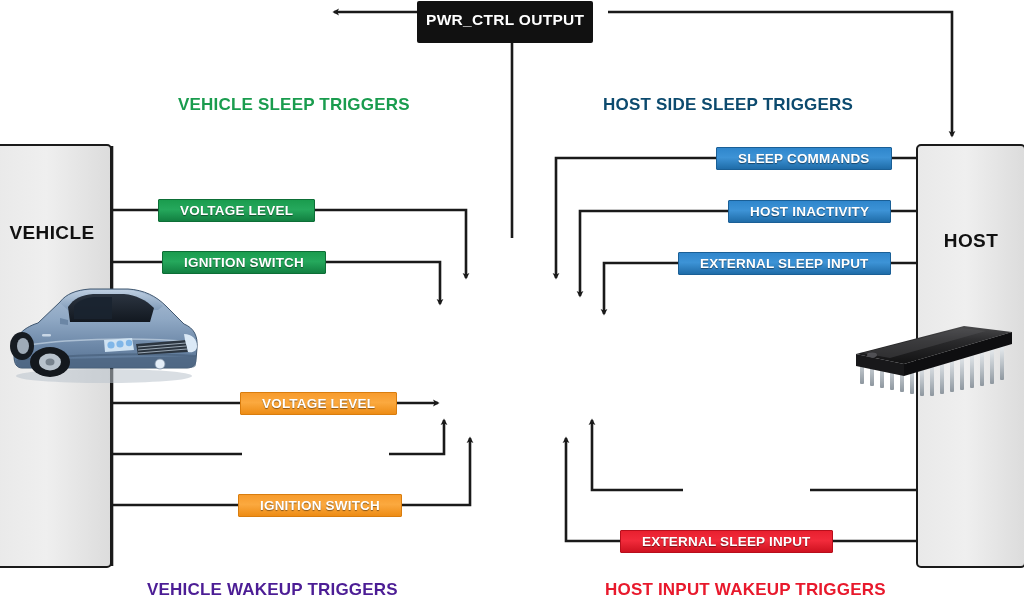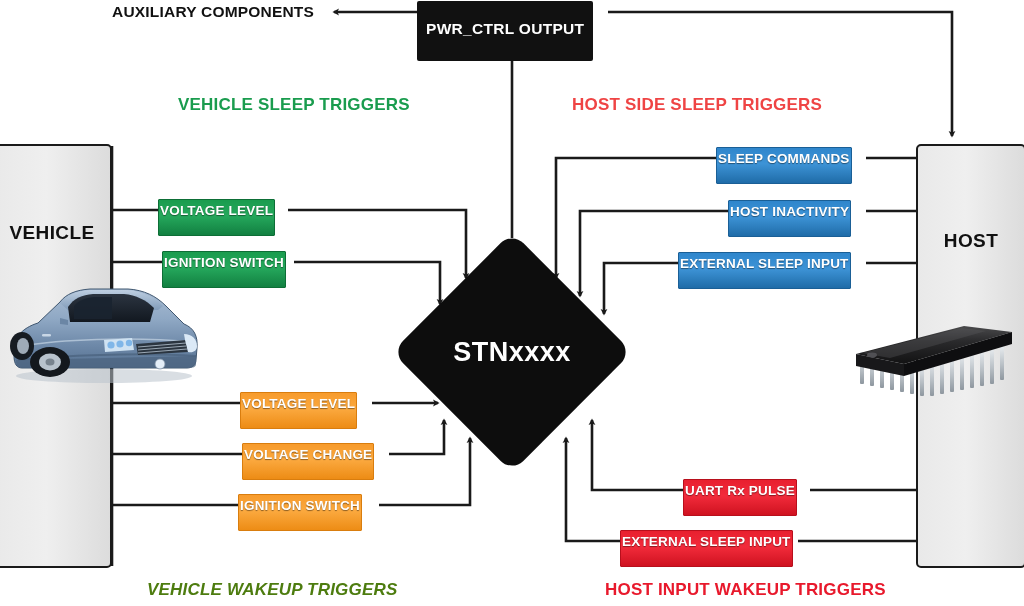--- a/index.html
+++ b/index.html
@@ -49,23 +49,23 @@
     position: absolute;
     font-weight: bold;
     font-size: 17px;
     letter-spacing: 0.2px;
     white-space: nowrap;
   }
 
   
   .pill {
     position: absolute;
-    height: 37px;
+    height: 23px;
     line-height: 21px;
-    padding: 0 1px;
+    padding: 0 21px;
     color: #ffffff;
     font-weight: bold;
     font-size: 13.5px;
     letter-spacing: 0.2px;
     white-space: nowrap;
     box-sizing: border-box;
     text-shadow: 0 1px 1px rgba(0,0,0,0.45);
     border-radius: 1px;
   }
   .pill.green {
@@ -88,21 +88,21 @@
   
   .pwr-box {
     position: absolute;
     background: #111111;
     color: #ffffff;
     font-weight: bold;
     font-size: 15.5px;
     letter-spacing: 0.3px;
     height: 26px;
     line-height: 22px;
-    padding: 17px 9px;
+    padding: 8px 9px;
     white-space: nowrap;
     border-radius: 2px;
   }
 
   
   .diamond-wrap {
     position: absolute;
     left: 392px;
     top: 232px;
     width: 240px;
@@ -190,27 +190,26 @@
       <path d="M866,263 L916,263"></path>
       <path d="M678,263 L604,263 L604,314" marker-end="url(#ah)"></path>
 
       <path d="M810,490 L916,490"></path>
       <path d="M683,490 L592,490 L592,420" marker-end="url(#ah)"></path>
       <path d="M798,541 L916,541"></path>
       <path d="M620,541 L566,541 L566,438" marker-end="url(#ah)"></path>
     </g>
   </svg>
 
-  <div class="section-title" style="left:112px; top:3px; color:#111111; font-size:15.5px;">AUXILIARY COMPONENTS</div>
 
   <div class="pwr-box" style="left:417px; top:1px;">PWR_CTRL OUTPUT</div>
 
   <div class="section-title" style="left:170px; top:95px; color:#1a9c4e;margin-left:8px;">VEHICLE SLEEP TRIGGERS</div>
-  <div class="section-title" style="left:572px; top:95px; color:#ef4444;">HOST SIDE SLEEP TRIGGERS</div>
-  <div class="section-title" style="left:147px; top:580px; color:#4d7c0f;font-style:italic;">VEHICLE WAKEUP TRIGGERS</div>
+  <div class="section-title" style="left:603px; top:95px; color:#0c4a6e;">HOST SIDE SLEEP TRIGGERS</div>
+  <div class="section-title" style="left:147px; top:580px; color:#4c1d95;">VEHICLE WAKEUP TRIGGERS</div>
   <div class="section-title" style="left:605px; top:580px; color:#e8192c;">HOST INPUT WAKEUP TRIGGERS</div>
 
   <div class="endpoint" style="left:-8px; top:144px; width:120px; height:424px;">
     <div class="endpoint-label" style="top:76px;">VEHICLE</div>
   </div>
 
   <svg class="car" viewBox="0 0 192 112">
     <defs>
       <linearGradient id="carBody" x1="0" y1="0" x2="0" y2="1">
         <stop offset="0%" stop-color="#a9bdd4"></stop>
@@ -326,24 +325,18 @@
   </svg>
 
   <div class="pill green" style="left:158px; top:199px;">VOLTAGE LEVEL</div>
   <div class="pill green" style="left:162px; top:251px;">IGNITION SWITCH</div>
 
   <div class="pill blue" style="left:716px; top:147px;">SLEEP COMMANDS</div>
   <div class="pill blue" style="left:728px; top:200px;">HOST INACTIVITY</div>
   <div class="pill blue" style="left:678px; top:252px;">EXTERNAL SLEEP INPUT</div>
 
   <div class="pill orange" style="left:240px; top:392px;">VOLTAGE LEVEL</div>
-  <div class="pill orange" style="left:242px; top:443px;">VOLTAGE CHANGE</div>
   <div class="pill orange" style="left:238px; top:494px;">IGNITION SWITCH</div>
 
-  <div class="pill red" style="left:683px; top:479px;">UART Rx PULSE</div>
   <div class="pill red" style="left:620px; top:530px;">EXTERNAL SLEEP INPUT</div>
 
-  <div class="diamond-wrap">
-    <div class="diamond-shape"></div>
-    <div class="diamond-text">STNxxxx</div>
-  </div>
 
 </div>
 
 </body></html>

